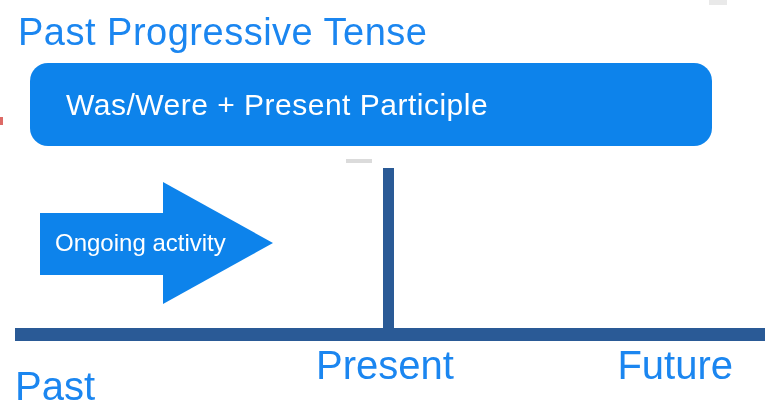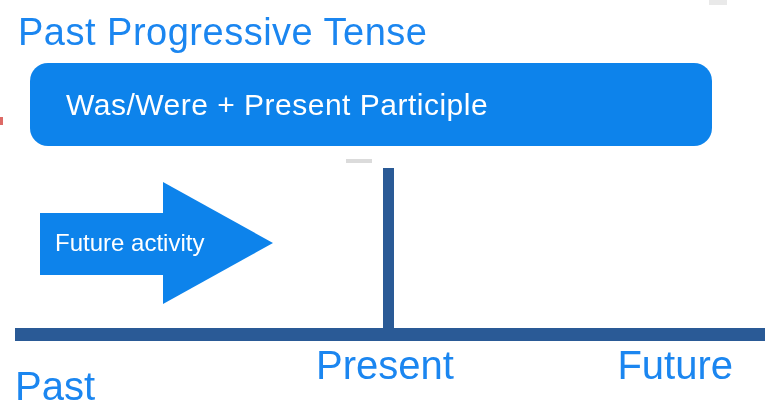--- a/index.html
+++ b/index.html
@@ -133,21 +133,21 @@
   <div class="formula-box">
     <div class="formula-text">Was/Were + Present Participle</div>
   </div>
 
   <div class="artifact-gray-smudge"></div>
   <div class="artifact-red-fleck"></div>
   <div class="artifact-gray-dash"></div>
 
   <div class="arrow-body"></div>
   <div class="arrow-head"></div>
-  <div class="arrow-label">Future activity</div>
+  <div class="arrow-label">Ongoing activity</div>
 
   <div class="timeline-tick"></div>
   <div class="timeline-bar"></div>
 
   <div class="tl-label tl-past">Past</div>
   <div class="tl-label tl-future">Future</div>
   <div class="tl-label tl-present">Present</div>
 
 </div>
 

